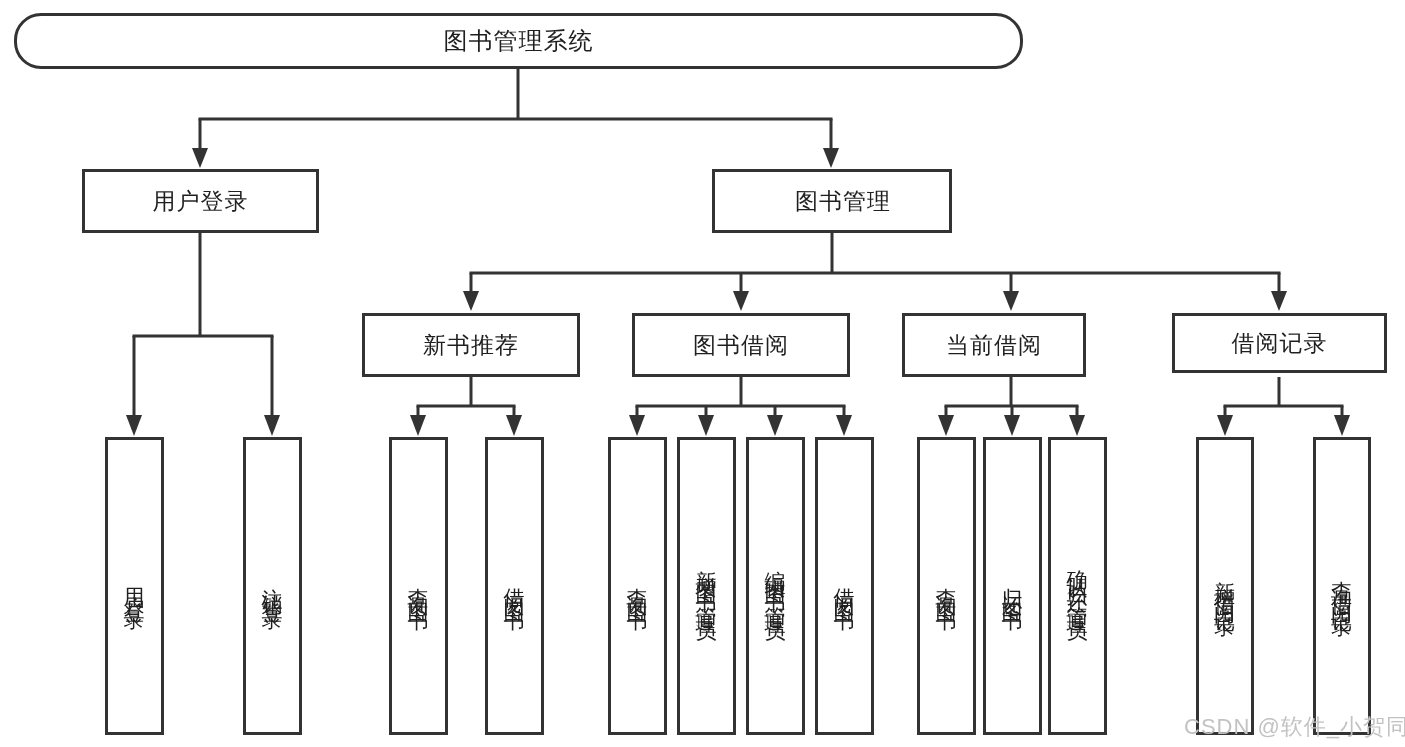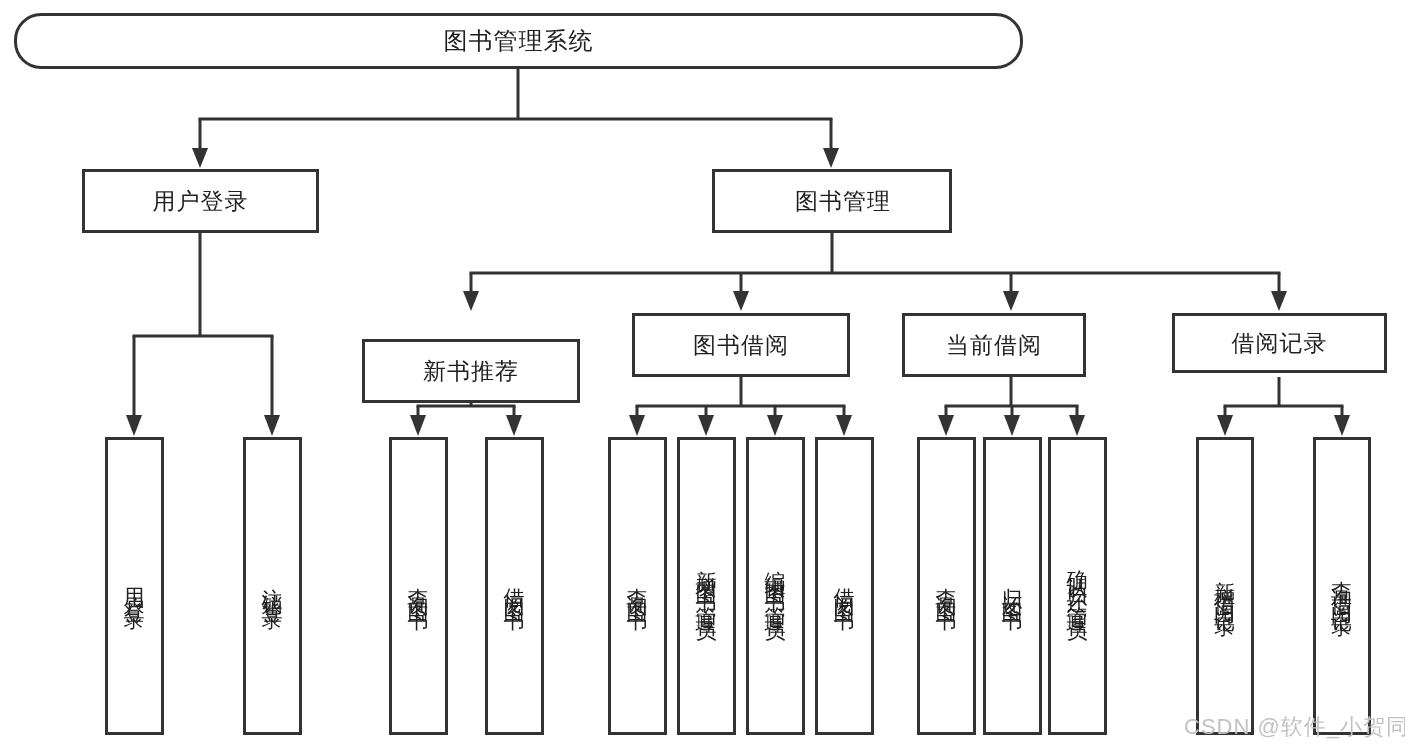--- a/index.html
+++ b/index.html
@@ -126,21 +126,21 @@
     <span>图书管理系统</span>
   </div>
 
   <div class="box h-box" style="left:82px; top:169px; width:237px; height:64px;">
     <span>用户登录</span>
   </div>
   <div class="box h-box" style="left:712px; top:169px; width:240px; height:64px;padding-left:22px;">
     <span>图书管理</span>
   </div>
 
-  <div class="box h-box" style="left:362px; top:313px; width:218px; height:64px;margin-top:26px;">
+  <div class="box h-box" style="left:362px; top:313px; width:218px; height:64px;">
     <span>新书推荐</span>
   </div>
   <div class="box h-box" style="left:632px; top:313px; width:218px; height:64px;">
     <span>图书借阅</span>
   </div>
   <div class="box h-box" style="left:902px; top:313px; width:184px; height:64px;">
     <span>当前借阅</span>
   </div>
   <div class="box h-box" style="left:1172px; top:313px; width:215px; height:60px;">
     <span>借阅记录</span>

